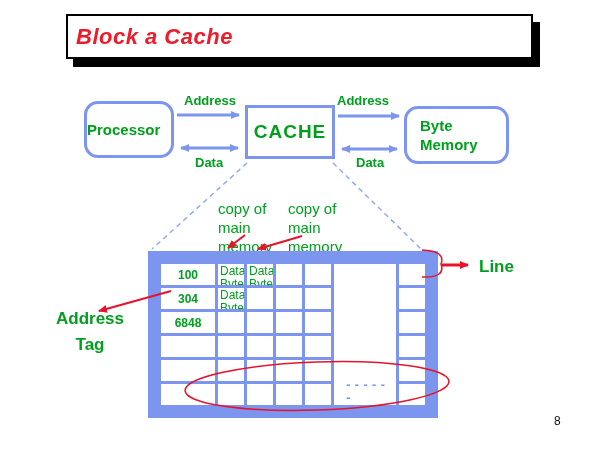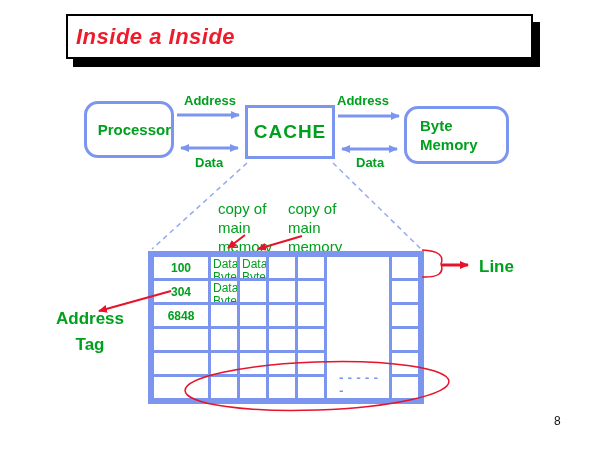--- a/index.html
+++ b/index.html
@@ -16,56 +16,56 @@
   .title-box span{
     font-size:22px;font-weight:bold;font-style:italic;color:#ee1b2b;
     padding-left:8px;letter-spacing:.5px;
   }
   
   .node{
     position:absolute;border:3px solid #7c95ee;background:#fff;
     display:flex;align-items:center;color:#00a01e;font-weight:bold;
   }
   .node.processor{left:84px;top:101px;width:84px;height:51px;border-radius:14px;
-    justify-content:flex-end;font-size:15px;}
+    justify-content:flex-start;font-size:15px;}
   .node.cache{left:245px;top:105px;width:84px;height:48px;
     justify-content:center;font-size:19px;letter-spacing:1px;}
   .node.mainmem{left:404px;top:106px;width:86px;height:52px;border-radius:14px;
     font-size:15px;line-height:1.3;padding-left:13px;}
   
   .glabel{position:absolute;color:#00a01e;font-weight:bold;font-size:13px;}
   .note{position:absolute;color:#00a01e;font-size:15px;line-height:1.25;width:58px;}
   .biglabel{position:absolute;color:#00a01e;font-weight:bold;font-size:17px;}
   .center{text-align:center;}
   
   .cache-grid{
     position:absolute;left:148px;top:251px;
     display:grid;grid-template-columns:54px 26px 26px 26px 26px 62px 26px;
-    grid-template-rows:repeat(6,21px);gap:3px;padding:6px;background:#7c95ee;
+    grid-template-rows:repeat(6,21px);gap:3px;padding:13px;background:#7c95ee;
   }
   .cell{background:#fff;overflow:hidden;}
   .cell.tag{display:flex;align-items:center;justify-content:center;
     color:#00a01e;font-weight:bold;font-size:12px;}
   .cell.byte{color:#00a01e;font-size:12px;line-height:1.1;padding:1px 0 0 2px;}
   .cell.wide{position:relative;}
   .dashes{
     position:absolute;left:11px;bottom:1px;color:#7c95ee;font-size:11px;
     font-weight:bold;letter-spacing:2px;font-family:"DejaVu Sans Mono",monospace;
   }
   
   .overlay{position:absolute;left:0;top:0;pointer-events:none;}
   .pagenum{position:absolute;left:554px;top:414px;font-size:12px;color:#111;}
 </style>
 </head>
 <body>
 
 <div class="slide">
 
   <div class="title-box">
-    <span>Inside a Inside</span>
+    <span>Block a Cache</span>
   </div>
 
   <div class="node processor">
     <span>Processor</span>
   </div>
   <div class="node cache">
     <span>CACHE</span>
   </div>
   <div class="node mainmem">
     <span>Byte Memory</span>

